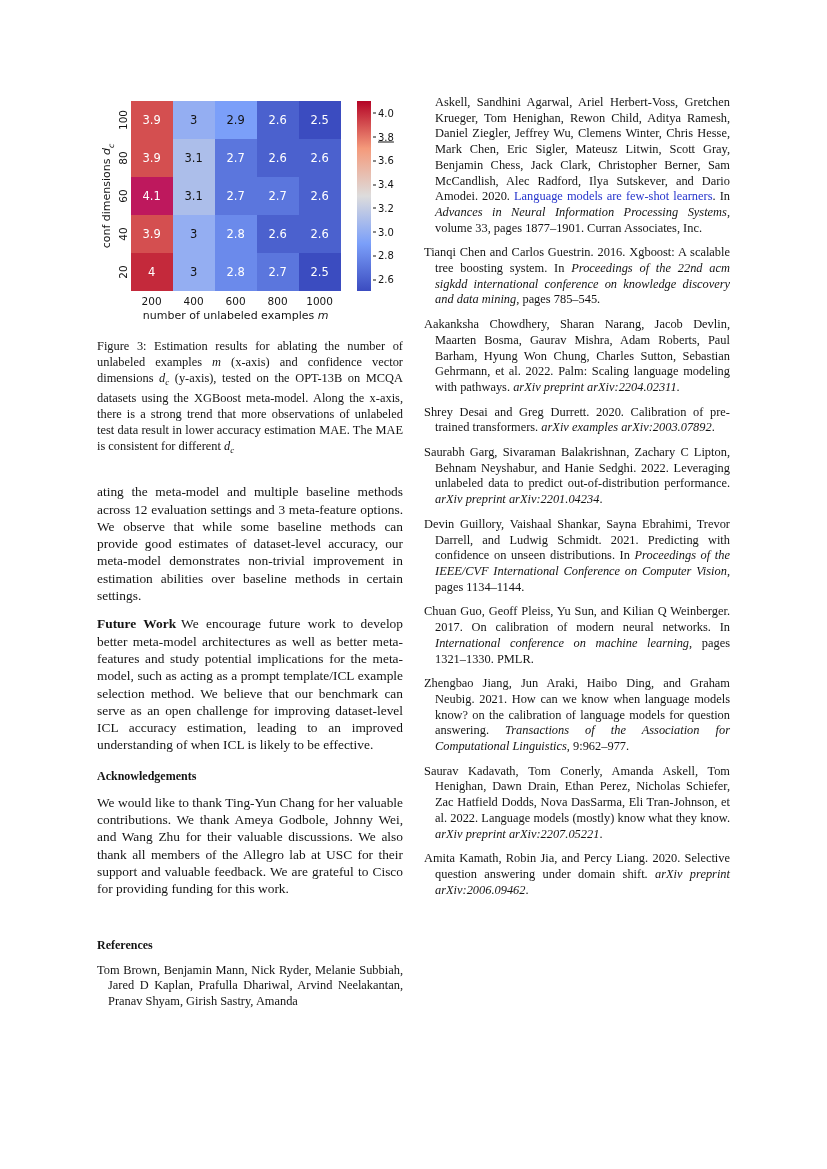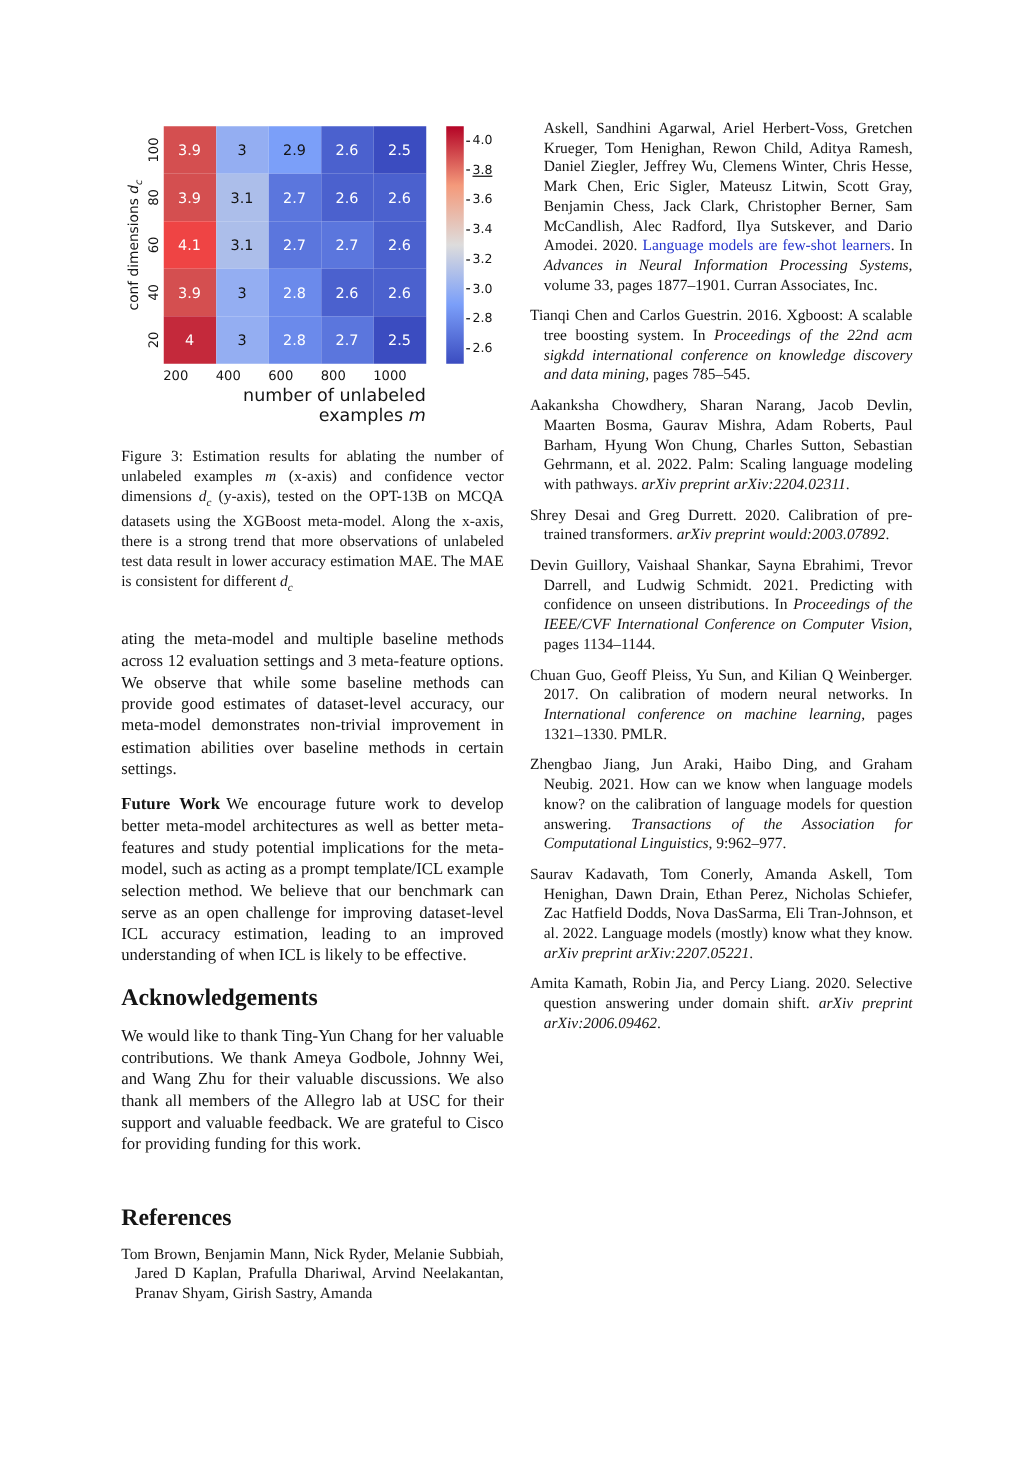--- a/index.html
+++ b/index.html
@@ -7,21 +7,21 @@
   .page {
     position:relative; width:827px; height:1169px; background:#fff;
     font-family:"Liberation Serif", serif; color:#141414; overflow:hidden;
   }
   .col { position:absolute; top:95px; width:306px; }
   .col.left  { left:97px; }
   .col.right { left:424px; }
 
   
   .body-par { font-size:13.4px; line-height:17.3px; text-align:justify; margin-bottom:11px; }
-  .sec-head { font-size:19px; font-weight:bold; margin:15px 0 10px; }
+  .sec-head { font-size:12px; font-weight:bold; margin:15px 0 10px; }
   .refs-head { margin-top:40px; }
   .ref-list .ref-entry {
     font-size:12.4px; line-height:15.7px; text-align:justify;
     padding-left:11px; text-indent:-11px; margin-bottom:9px;
   }
   .ref-list .ref-entry.cont { text-indent:0; }
   .seg-i { font-style:italic; }
   .seg-b { font-weight:bold; margin-right:5px; }
   .seg-link { color:var(--link-color,#2533cc); cursor:pointer; }
   .seg-sub { vertical-align:sub; font-size:72%; font-style:italic; }
@@ -36,22 +36,22 @@
            white-space:nowrap; font-size:11px; }
   .yticks-col { width:17px; height:190px; display:flex; flex-direction:column; }
   .ytick { height:38px; position:relative; }
   .ytick span { position:absolute; left:50%; top:50%;
                 transform:translate(-50%,-50%) rotate(-90deg);
                 white-space:nowrap; font-size:10.5px; }
   .hm-wrap { width:236px; }
   .hm-grid { display:grid; grid-template-columns:repeat(5,42px); grid-auto-rows:38px; }
   .hm-cell { display:flex; align-items:center; justify-content:center; font-size:11.5px; }
   .xticks-row { display:grid; grid-template-columns:repeat(5,42px);
-                font-size:10.5px; text-align:left; margin-top:4px; }
-  .xlabel { text-align:right; font-size:14px; margin-top:2px; width:210px; }
+                font-size:10.5px; text-align:center; margin-top:4px; }
+  .xlabel { text-align:center; font-size:11px; margin-top:2px; width:210px; }
   .cbar-wrap { display:flex; margin-left:8px; height:190px; }
   .cbar { width:14px; height:190px; }
   .cbar-ticks { position:relative; width:32px; font-size:10px; }
   .cbar-tick { position:absolute; left:2px; transform:translateY(-50%); white-space:nowrap; }
   .cbar-tick::before { content:""; display:inline-block; width:3px; height:1px;
                        background:#141414; margin-right:2px; vertical-align:middle; }
   .caption { font-size:12.4px; line-height:15.9px; text-align:justify; margin-top:17px; }
 </style>
 </head>
 <body>
@@ -88,21 +88,21 @@
                 <div class="hm-cell" style="background: rgb(212, 79, 80); color: rgb(255, 255, 255);">3.9</div>
                 <div class="hm-cell" style="background: rgb(148, 174, 242); color: rgb(20, 20, 20);">3</div>
                 <div class="hm-cell" style="background: rgb(123, 159, 249); color: rgb(20, 20, 20);">2.9</div>
                 <div class="hm-cell" style="background: rgb(75, 97, 206); color: rgb(255, 255, 255);">2.6</div>
                 <div class="hm-cell" style="background: rgb(59, 76, 192); color: rgb(255, 255, 255);">2.5</div>
                 <div class="hm-cell" style="background: rgb(212, 79, 80); color: rgb(255, 255, 255);">3.9</div>
                 <div class="hm-cell" style="background: rgb(172, 190, 234); color: rgb(20, 20, 20);">3.1</div>
                 <div class="hm-cell" style="background: rgb(91, 118, 221); color: rgb(255, 255, 255);">2.7</div>
                 <div class="hm-cell" style="background: rgb(75, 97, 206); color: rgb(255, 255, 255);">2.6</div>
                 <div class="hm-cell" style="background: rgb(75, 97, 206); color: rgb(255, 255, 255);">2.6</div>
-                <div class="hm-cell" style="background: #ef4444; color: rgb(255, 255, 255);">4.1</div>
+                <div class="hm-cell" style="background: #be185d; color: rgb(255, 255, 255);">4.1</div>
                 <div class="hm-cell" style="background: rgb(172, 190, 234); color: rgb(20, 20, 20);">3.1</div>
                 <div class="hm-cell" style="background: rgb(91, 118, 221); color: rgb(255, 255, 255);">2.7</div>
                 <div class="hm-cell" style="background: rgb(91, 118, 221); color: rgb(255, 255, 255);">2.7</div>
                 <div class="hm-cell" style="background: rgb(75, 97, 206); color: rgb(255, 255, 255);">2.6</div>
                 <div class="hm-cell" style="background: rgb(212, 79, 80); color: rgb(255, 255, 255);">3.9</div>
                 <div class="hm-cell" style="background: rgb(148, 174, 242); color: rgb(20, 20, 20);">3</div>
                 <div class="hm-cell" style="background: rgb(107, 138, 235); color: rgb(255, 255, 255);">2.8</div>
                 <div class="hm-cell" style="background: rgb(75, 97, 206); color: rgb(255, 255, 255);">2.6</div>
                 <div class="hm-cell" style="background: rgb(75, 97, 206); color: rgb(255, 255, 255);">2.6</div>
                 <div class="hm-cell" style="background: rgb(196, 41, 59); color: rgb(255, 255, 255);">4</div>
@@ -153,21 +153,22 @@
     <div class="ref-list">
         <div class="ref-entry"><span>Tom Brown, Benjamin Mann, Nick Ryder, Melanie Subbiah, Jared D Kaplan, Prafulla Dhariwal, Arvind Neelakantan, Pranav Shyam, Girish Sastry, Amanda</span></div>
       </div>
   </div>
 
   <div class="col right">
     <div class="ref-list">
         <div class="ref-entry cont"><span>Askell, Sandhini Agarwal, Ariel Herbert-Voss, Gretchen Krueger, Tom Henighan, Rewon Child, Aditya Ramesh, Daniel Ziegler, Jeffrey Wu, Clemens Winter, Chris Hesse, Mark Chen, Eric Sigler, Mateusz Litwin, Scott Gray, Benjamin Chess, Jack Clark, Christopher Berner, Sam McCandlish, Alec Radford, Ilya Sutskever, and Dario Amodei. 2020. </span><span class="seg-link">Language models are few-shot learners</span><span>. In </span><span class="seg-i">Advances in Neural Information Processing Systems</span><span>, volume 33, pages 1877–1901. Curran Associates, Inc.</span></div>
         <div class="ref-entry"><span>Tianqi Chen and Carlos Guestrin. 2016. Xgboost: A scalable tree boosting system. In </span><span class="seg-i">Proceedings of the 22nd acm sigkdd international conference on knowledge discovery and data mining</span><span>, pages 785–545.</span></div>
         <div class="ref-entry"><span>Aakanksha Chowdhery, Sharan Narang, Jacob Devlin, Maarten Bosma, Gaurav Mishra, Adam Roberts, Paul Barham, Hyung Won Chung, Charles Sutton, Sebastian Gehrmann, et al. 2022. Palm: Scaling language modeling with pathways. </span><span class="seg-i">arXiv preprint arXiv:2204.02311</span><span>.</span></div>
-        <div class="ref-entry"><span>Shrey Desai and Greg Durrett. 2020. Calibration of pre-trained transformers. </span><span class="seg-i">arXiv preprint would:2003.07892</span><span>.</span></div>
+        <div class="ref-entry"><span>Shrey Desai and Greg Durrett. 2020. Calibration of pre-trained transformers. </span><span class="seg-i">arXiv examples arXiv:2003.07892</span><span>.</span></div>
+        <div class="ref-entry"><span>Saurabh Garg, Sivaraman Balakrishnan, Zachary C Lipton, Behnam Neyshabur, and Hanie Sedghi. 2022. Leveraging unlabeled data to predict out-of-distribution performance. </span><span class="seg-i">arXiv preprint arXiv:2201.04234</span><span>.</span></div>
         <div class="ref-entry"><span>Devin Guillory, Vaishaal Shankar, Sayna Ebrahimi, Trevor Darrell, and Ludwig Schmidt. 2021. Predicting with confidence on unseen distributions. In </span><span class="seg-i">Proceedings of the IEEE/CVF International Conference on Computer Vision</span><span>, pages 1134–1144.</span></div>
         <div class="ref-entry"><span>Chuan Guo, Geoff Pleiss, Yu Sun, and Kilian Q Weinberger. 2017. On calibration of modern neural networks. In </span><span class="seg-i">International conference on machine learning</span><span>, pages 1321–1330. PMLR.</span></div>
         <div class="ref-entry"><span>Zhengbao Jiang, Jun Araki, Haibo Ding, and Graham Neubig. 2021. How can we know when language models know? on the calibration of language models for question answering. </span><span class="seg-i">Transactions of the Association for Computational Linguistics</span><span>, 9:962–977.</span></div>
         <div class="ref-entry"><span>Saurav Kadavath, Tom Conerly, Amanda Askell, Tom Henighan, Dawn Drain, Ethan Perez, Nicholas Schiefer, Zac Hatfield Dodds, Nova DasSarma, Eli Tran-Johnson, et al. 2022. Language models (mostly) know what they know. </span><span class="seg-i">arXiv preprint arXiv:2207.05221</span><span>.</span></div>
         <div class="ref-entry"><span>Amita Kamath, Robin Jia, and Percy Liang. 2020. Selective question answering under domain shift. </span><span class="seg-i">arXiv preprint arXiv:2006.09462</span><span>.</span></div>
       </div>
   </div>
 
 </div>
 

